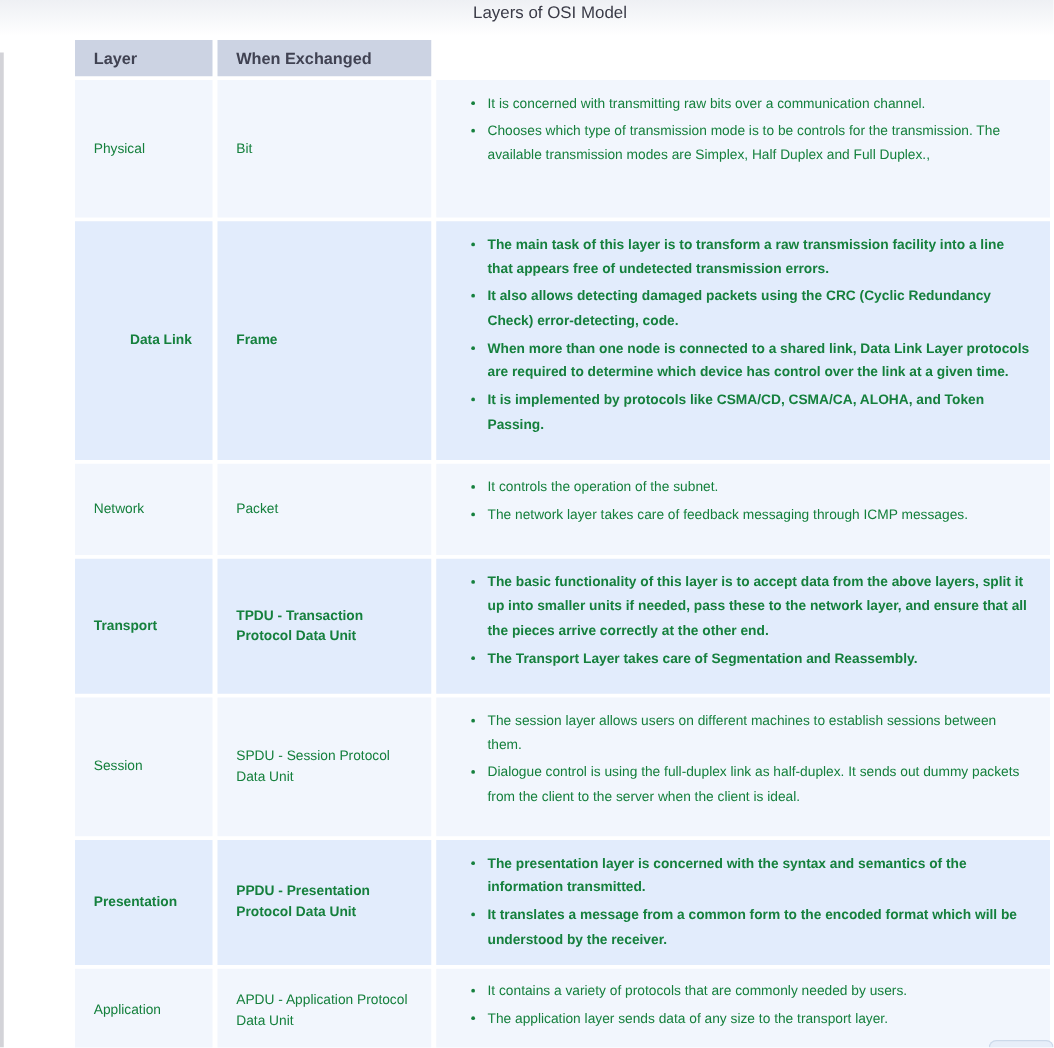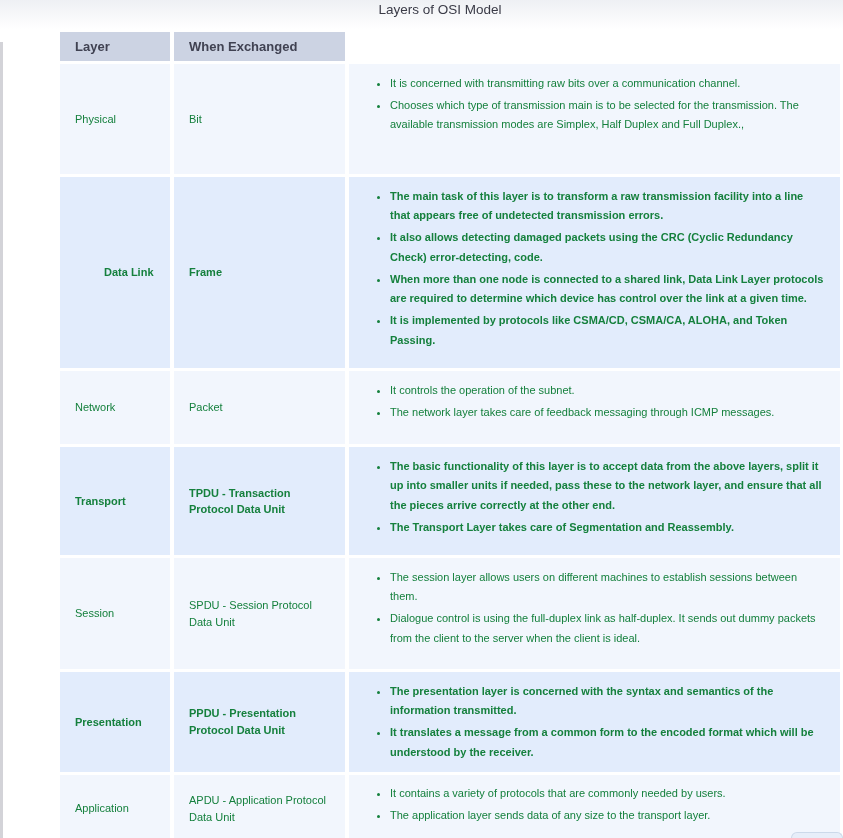--- a/index.html
+++ b/index.html
@@ -94,21 +94,21 @@
     <div class="cell">Layer</div>
     <div class="cell">When Exchanged</div>
   </div>
   <div>
       <div class="grid-row row row-light">
         <div class="cell cell-layer" style="min-height: 110px;">Physical</div>
         <div class="cell cell-unit">Bit</div>
         <div class="cell cell-desc">
           <ul>
             <li>It is concerned with transmitting raw bits over a communication channel.</li>
-            <li>Chooses which type of transmission main is to be selected for the transmission. The available transmission modes are Simplex, Half Duplex and Full Duplex.,</li>
+            <li>Chooses which type of transmission mode is to be controls for the transmission. The available transmission modes are Simplex, Half Duplex and Full Duplex.,</li>
           </ul>
         </div>
       </div>
       <div class="grid-row row row-blue">
         <div class="cell cell-layer" style="min-height: 191px; padding-left: 44px;">Data Link</div>
         <div class="cell cell-unit">Frame</div>
         <div class="cell cell-desc">
           <ul>
             <li>The main task of this layer is to transform a raw transmission facility into a line that appears free of undetected transmission errors.</li>
             <li>It also allows detecting damaged packets using the CRC (Cyclic Redundancy Check) error-detecting, code.</li>

